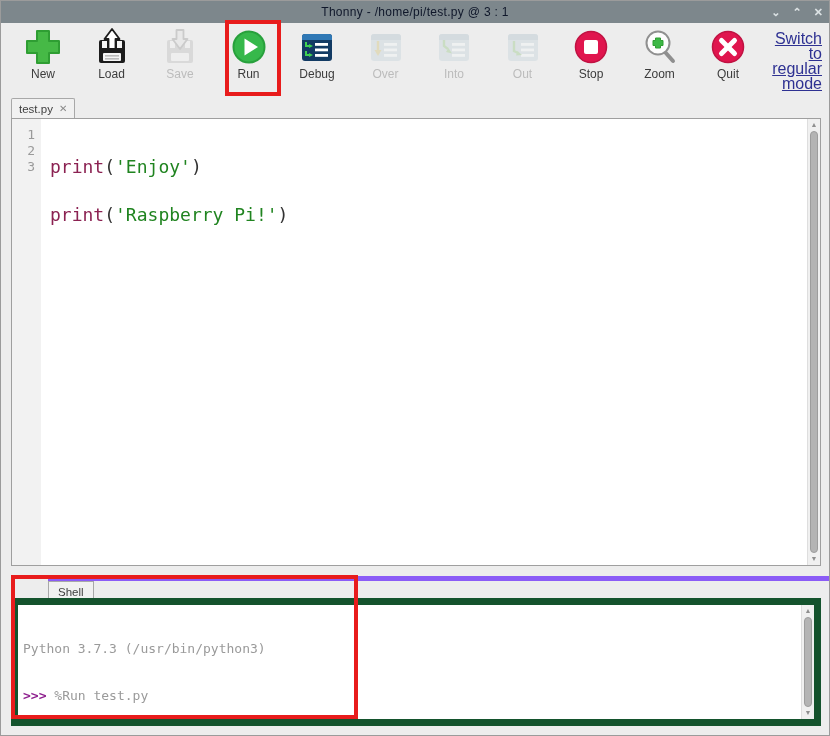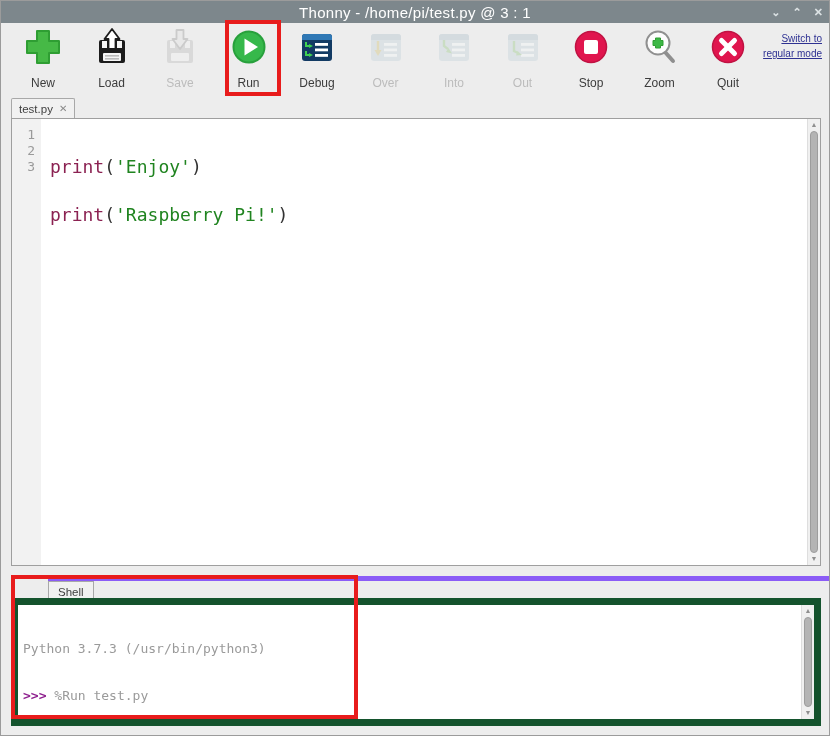--- a/index.html
+++ b/index.html
@@ -12,21 +12,21 @@
     border: 1px solid #9b9b9b;
   }
 
   
   .titlebar {
     position: absolute; left: 0; top: 0; right: 0; height: 22px;
     background: #7d878c;
     display: flex; align-items: center; justify-content: center;
   }
   .titlebar .title {
-    color: #ffffff; font-size: 15px; white-space: pre; letter-spacing: 0.3px;
+    color: #0f172a; font-size: 12px; white-space: pre; letter-spacing: 0.3px;
   }
   .win-controls {
     position: absolute; right: 6px; top: 0; height: 22px;
     display: flex; align-items: center; gap: 12px;
   }
   .win-controls span {
     color: #dde3e5; font-size: 11px; font-weight: bold; line-height: 22px;
     cursor: default;
   }
 
@@ -36,27 +36,27 @@
     background: #ededed;
     display: flex; align-items: flex-start;
     padding-left: 19px; padding-top: 4px;
   }
   .tbtn {
     width: 46px; margin-right: 22.5px;
     display: flex; flex-direction: column; align-items: center;
     cursor: pointer;
   }
   .tbtn .icon { width: 40px; height: 40px; }
-  .tbtn .lbl { font-size: 12px; color: #3c3c3c; margin-top: 9px; }
+  .tbtn .lbl { font-size: 12px; color: #3c3c3c; margin-top: 0; }
   .tbtn.disabled .lbl { color: #bcbcbc; }
   .tbtn.disabled .icon { opacity: 0.5; }
 
   .switch-link {
     position: absolute; right: 7px; top: 30px; width: 64px;
-    font-size: 10px; line-height: 15px; color: #2e3192;
+    font-size: 16px; line-height: 15px; color: #2e3192;
     text-align: right; text-decoration: underline; cursor: pointer;
   }
 
   
   .editor-tabstrip { position: absolute; left: 10px; top: 97px; height: 20px; }
   .editor-tab {
     display: inline-flex; align-items: center; height: 20px;
     padding: 0 7px; background: #f1f1f1;
     border: 1px solid #a8a8a8; border-bottom: none;
     border-radius: 2px 2px 0 0;

